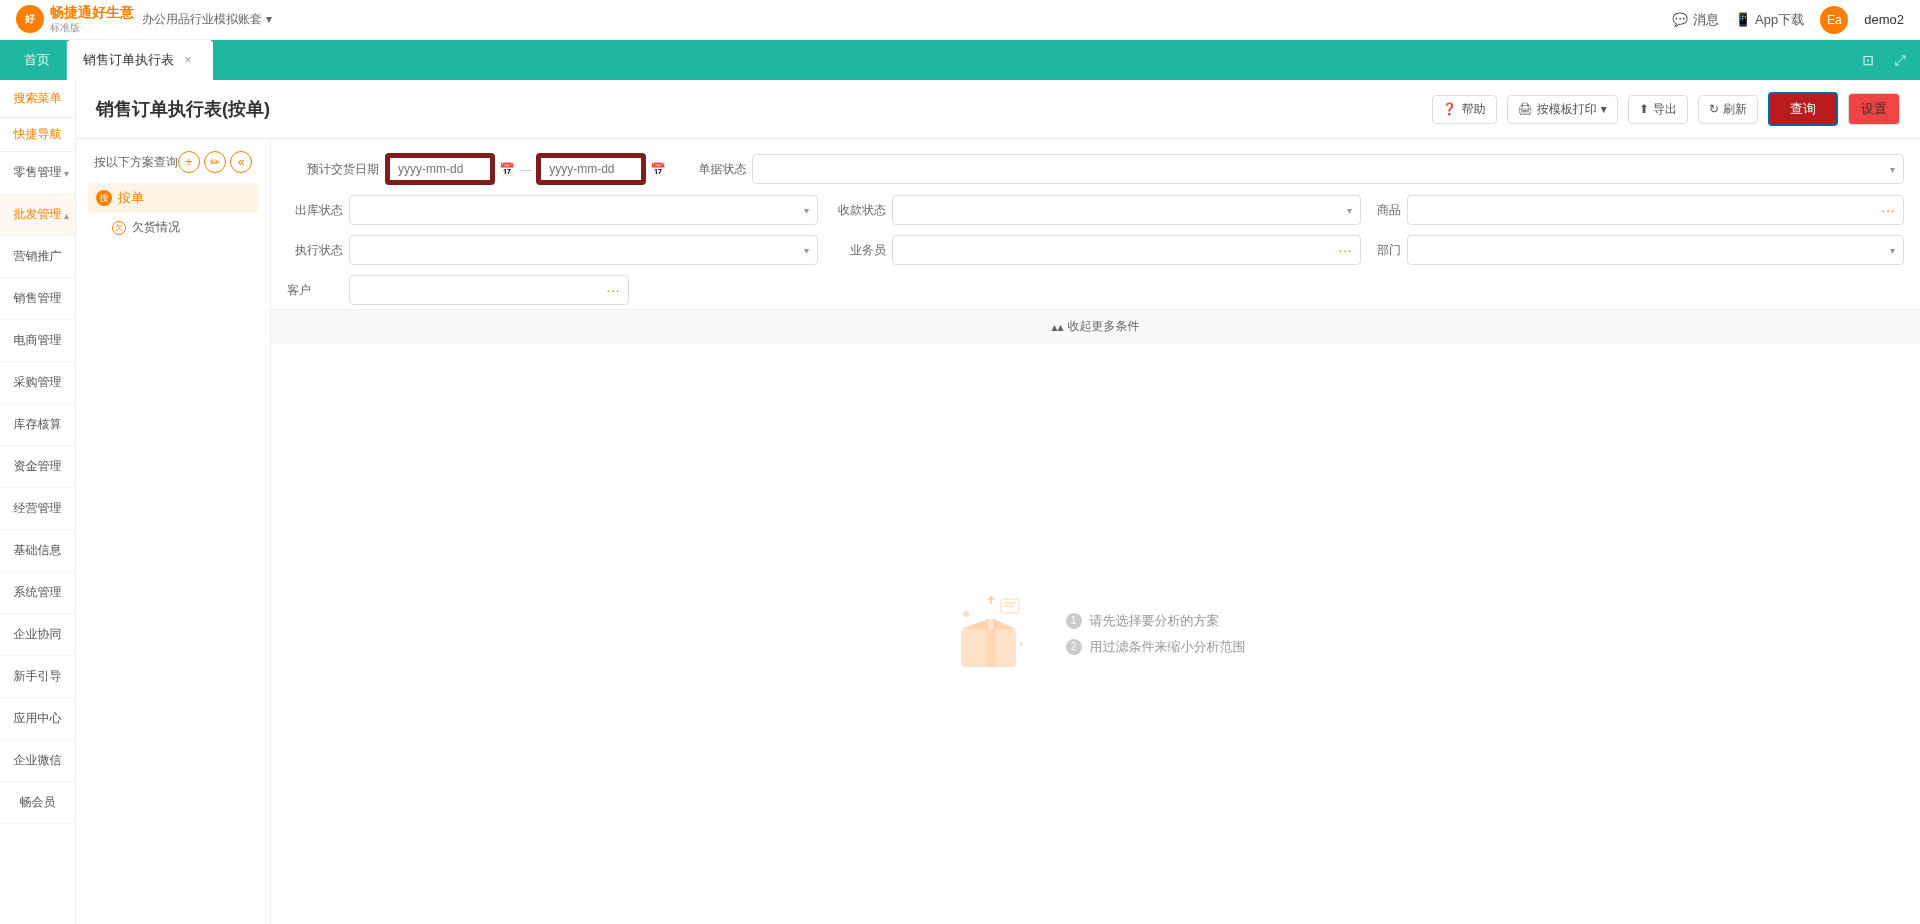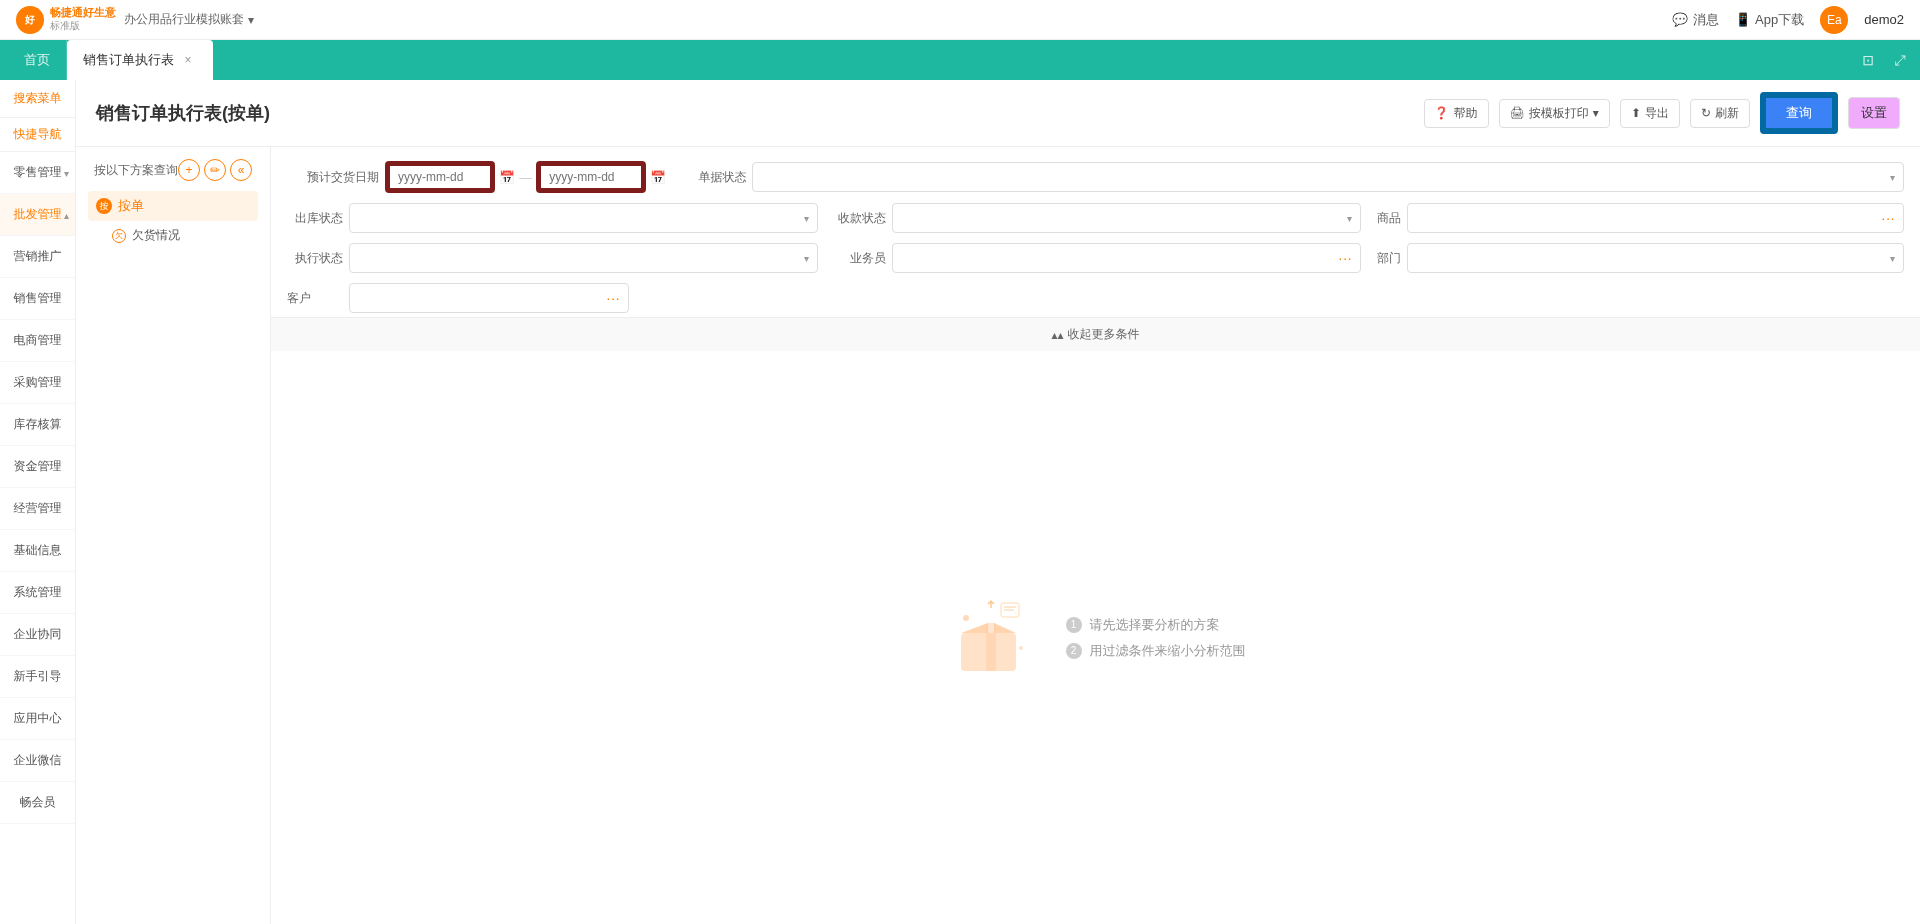--- a/index.html
+++ b/index.html
@@ -32,21 +32,21 @@
       background: #ff7d00;
       border-radius: 50%;
       display: flex;
       align-items: center;
       justify-content: center;
       color: white;
       font-size: 10px;
       font-weight: bold;
     }
     .logo-text {
-      font-size: 11px;
+      font-size: 14px;
       color: #ff7d00;
       font-weight: bold;
       line-height: 1.2;
     }
     .logo-sub {
       font-size: 10px;
       color: #999;
     }
     .breadcrumb-selector {
       display: flex;
@@ -206,30 +206,30 @@
       gap: 4px;
       padding: 5px 10px;
       border: 1px solid #ddd;
       border-radius: 4px;
       background: white;
       cursor: pointer;
       font-size: 12px;
       color: #555;
     }
     .btn-primary {
-      background: #3b82f6;
+      background: #b91c1c;
       color: white;
-      border: 6px solid #0369a1;
+      border: 2px solid #0369a1;
       padding: 6px 20px;
       border-radius: 4px;
       cursor: pointer;
       font-size: 13px;
     }
     .btn-default {
-      background: #f0abfc;
+      background: #ef4444;
       color: #333;
       border: 1px solid #ddd;
       padding: 6px 12px;
       border-radius: 4px;
       cursor: pointer;
       font-size: 13px;
     }
     .scheme-action-btn {
       width: 22px;
       height: 22px;

